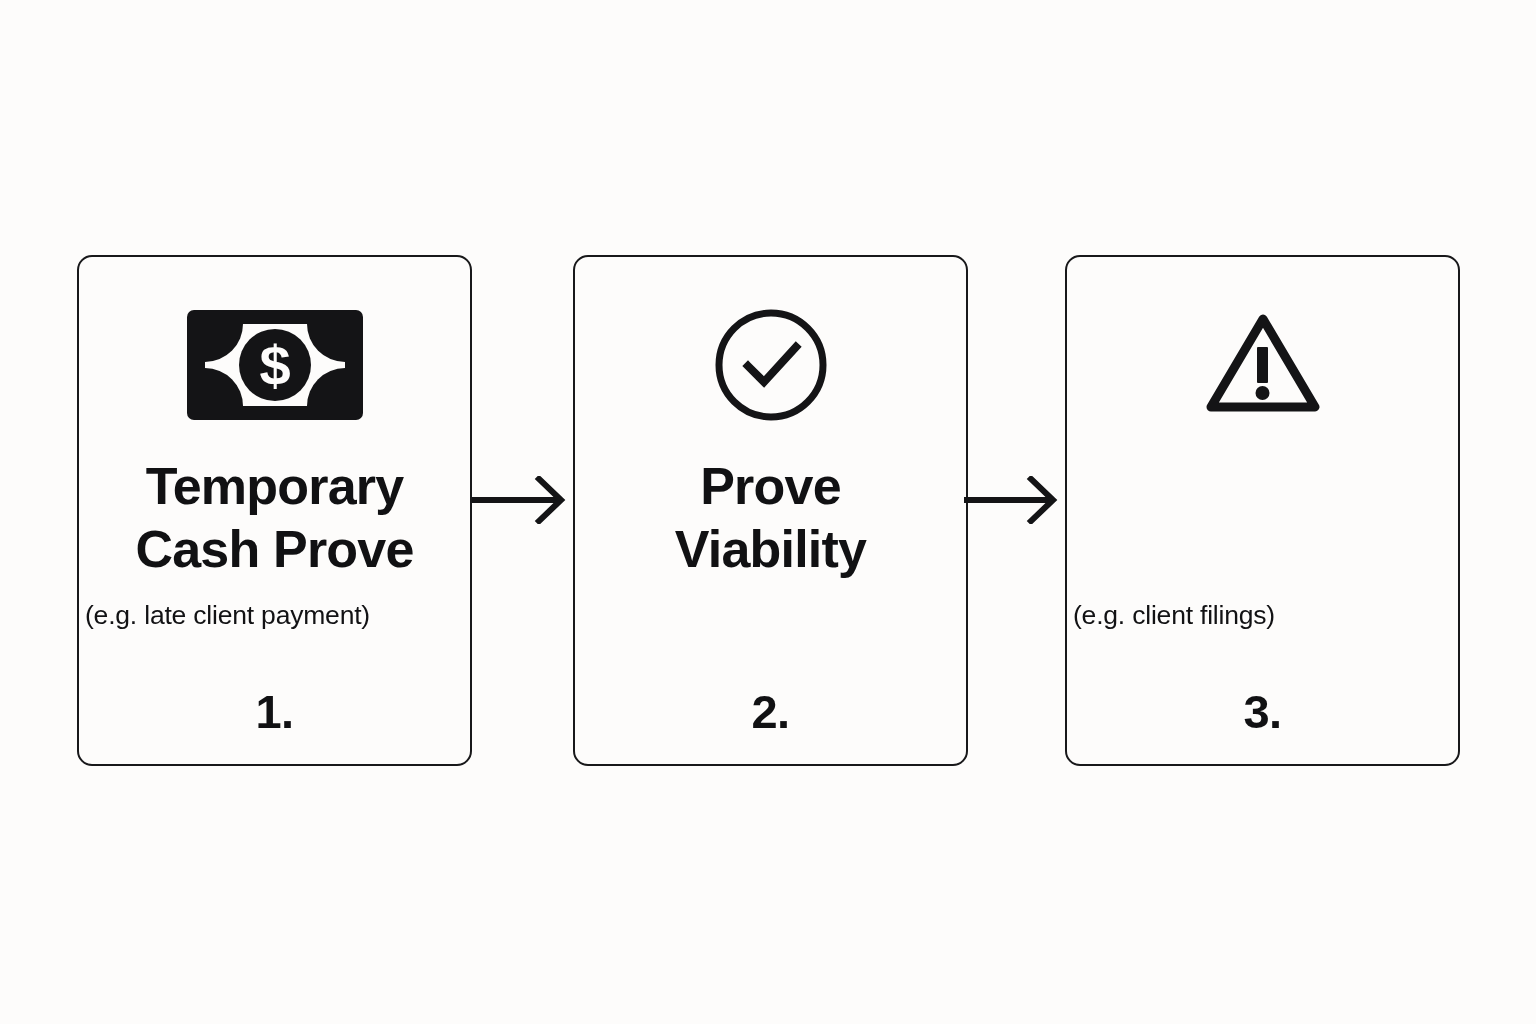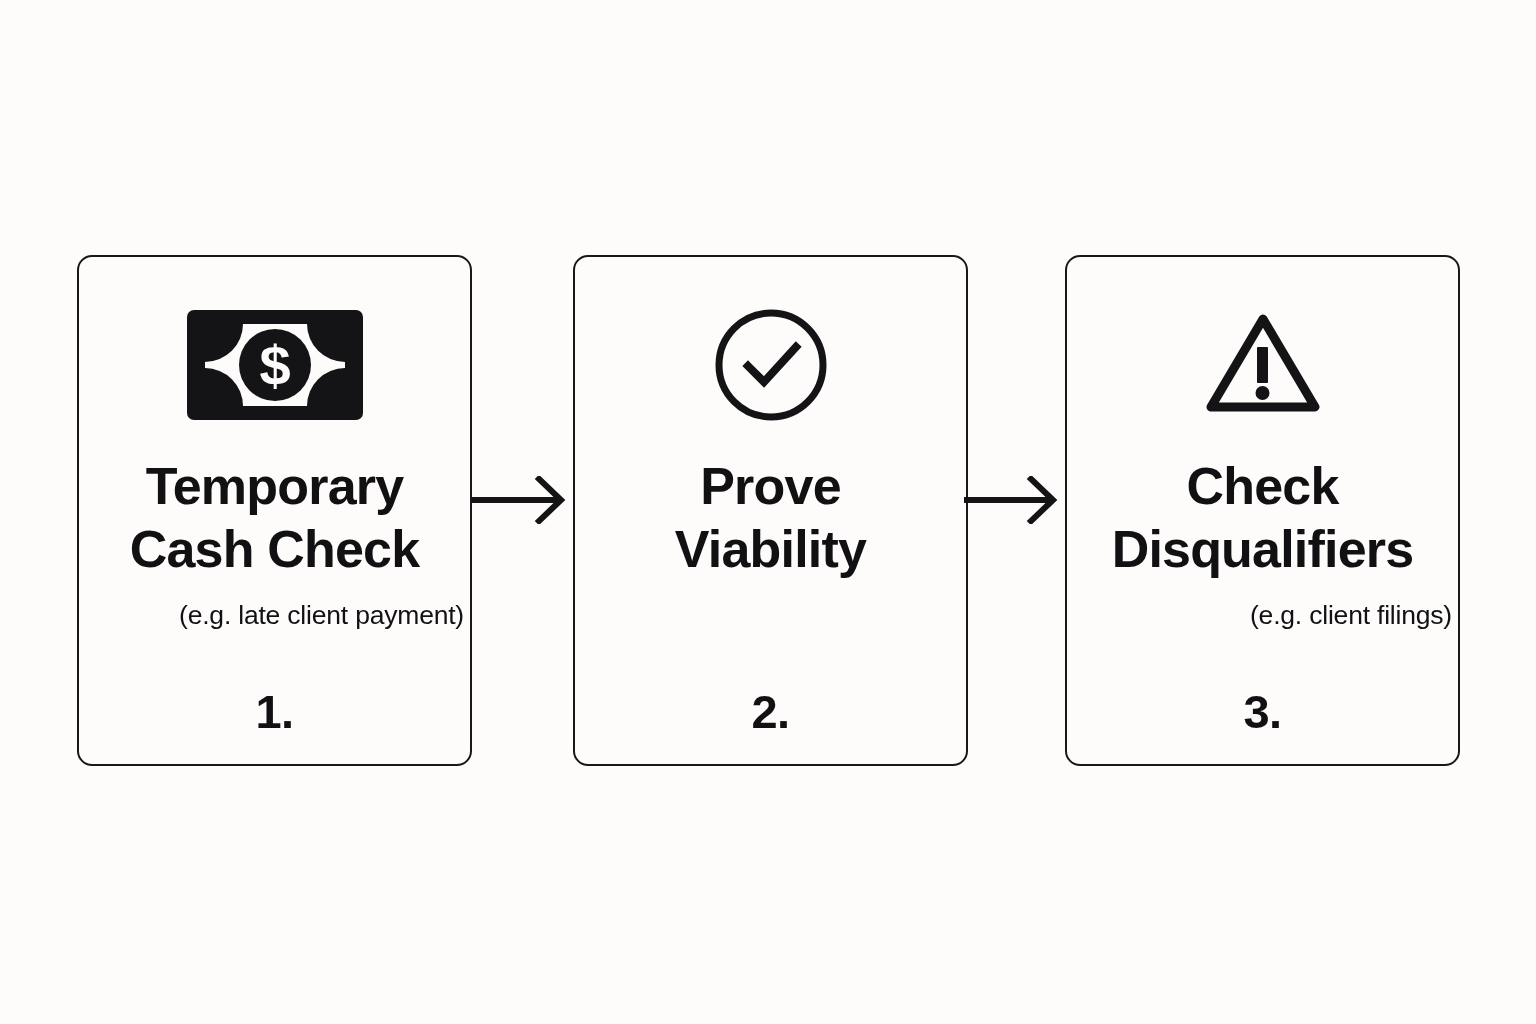--- a/index.html
+++ b/index.html
@@ -60,21 +60,21 @@
     letter-spacing: -0.8px;
     color: #111113;
     white-space: pre-line;
   }
 
   .card-sub {
     position: absolute;
     left: 6px;
     right: 6px;
     top: 341px;
-    text-align: right;
+    text-align: left;
     font-size: 26.5px;
     font-weight: 400;
     line-height: 34px;
     letter-spacing: -0.2px;
     color: #121214;
   }
 
   .card-step {
     position: absolute;
     left: 0;
@@ -112,21 +112,21 @@
         <path d="M18 14 H158 V96 H18 Z" fill="#fdfcfb"></path>
         <path d="M18 14 H56 A38 38 0 0 1 18 52 Z" fill="#141416"></path>
         <path d="M158 14 H120 A38 38 0 0 0 158 52 Z" fill="#141416"></path>
         <path d="M18 96 H56 A38 38 0 0 0 18 58 Z" fill="#141416"></path>
         <path d="M158 96 H120 A38 38 0 0 1 158 58 Z" fill="#141416"></path>
         <circle cx="88" cy="55" r="36" fill="#141416"></circle>
         <text x="88" y="55" fill="#fdfcfb" font-family="Liberation Sans, sans-serif" font-size="56" font-weight="700" text-anchor="middle" dominant-baseline="central">$</text>
       </svg>
     </div>
     <div class="card-title">Temporary
-Cash Check</div>
+Cash Prove</div>
     <div class="card-sub">(e.g. late client payment)</div>
     <div class="card-step">1.</div>
   </div>
 
   <div class="arrow" id="arrow-1">
     <svg class="icon-svg" width="101" height="48" viewBox="0 0 101 48" aria-hidden="true">
       <line x1="0" y1="24" x2="88" y2="24" stroke="#141416" stroke-width="6"></line>
       <polyline points="67,3 89,24 67,45" fill="none" stroke="#141416" stroke-width="6" stroke-linecap="square" stroke-linejoin="miter"></polyline>
     </svg>
   </div>
@@ -151,19 +151,17 @@
   </div>
 
   <div class="card" id="card-3">
     <div class="card-icon">
       <svg class="icon-svg" width="124" height="112" viewBox="0 0 124 112" aria-hidden="true">
         <path d="M62 10 L114 98 H10 Z" fill="none" stroke="#141416" stroke-width="9" stroke-linejoin="round"></path>
         <rect x="56" y="38" width="11" height="36" rx="1" fill="#141416"></rect>
         <circle cx="61.5" cy="84" r="7" fill="#141416"></circle>
       </svg>
     </div>
-    <div class="card-title">Check
-Disqualifiers</div>
     <div class="card-sub">(e.g. client filings)</div>
     <div class="card-step">3.</div>
   </div>
 
 </div>
 
 </body></html>

